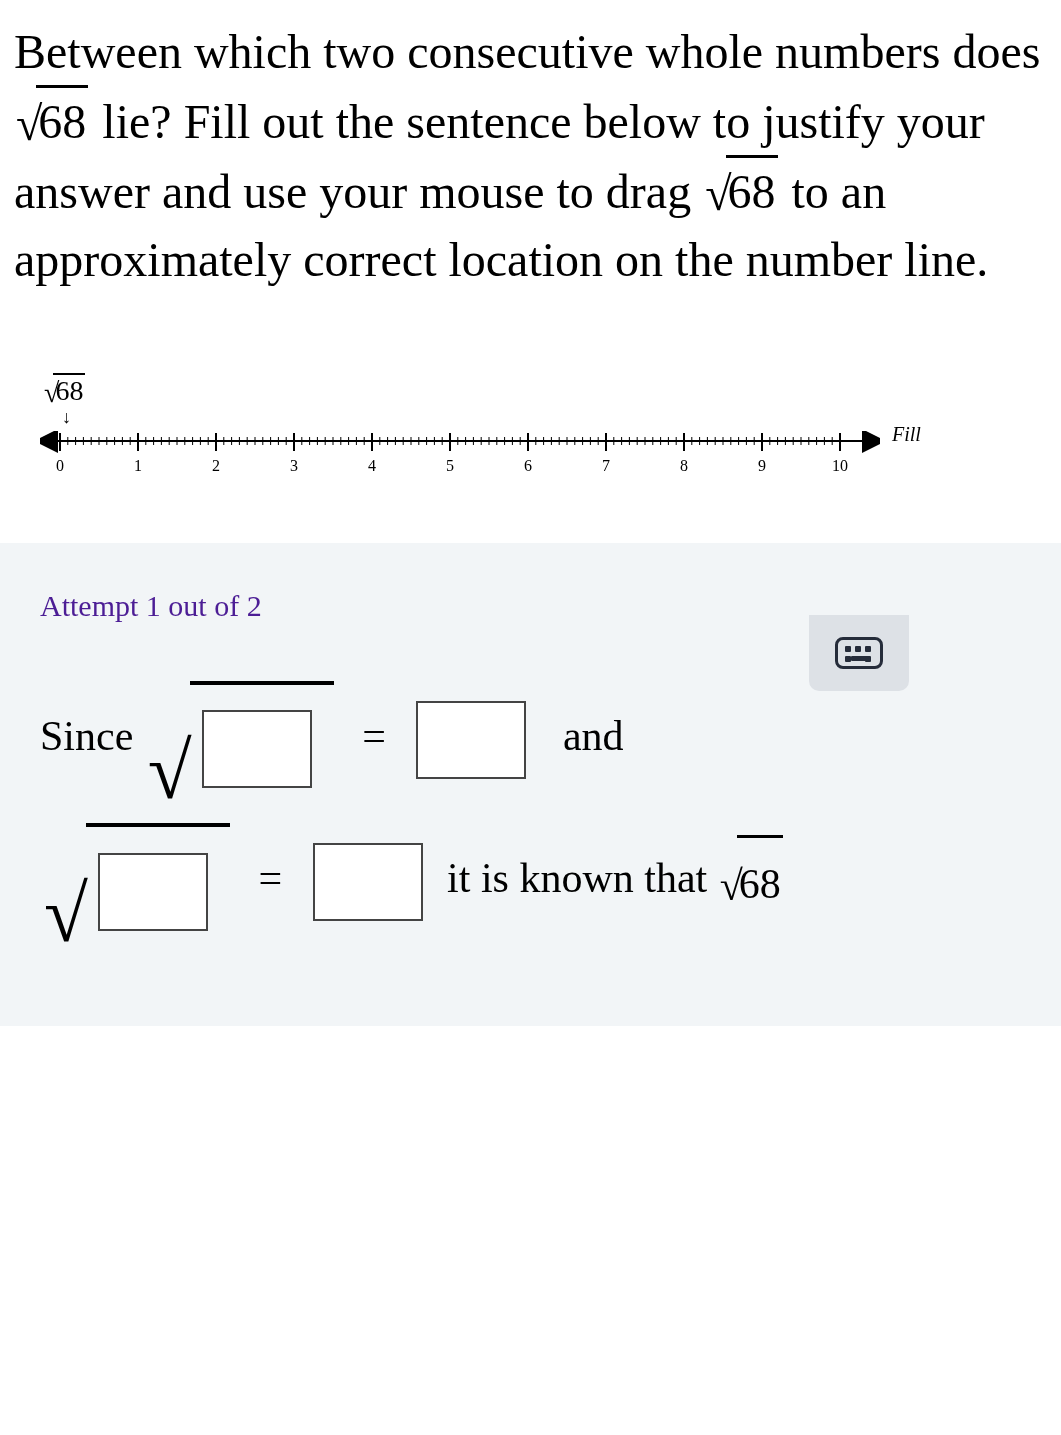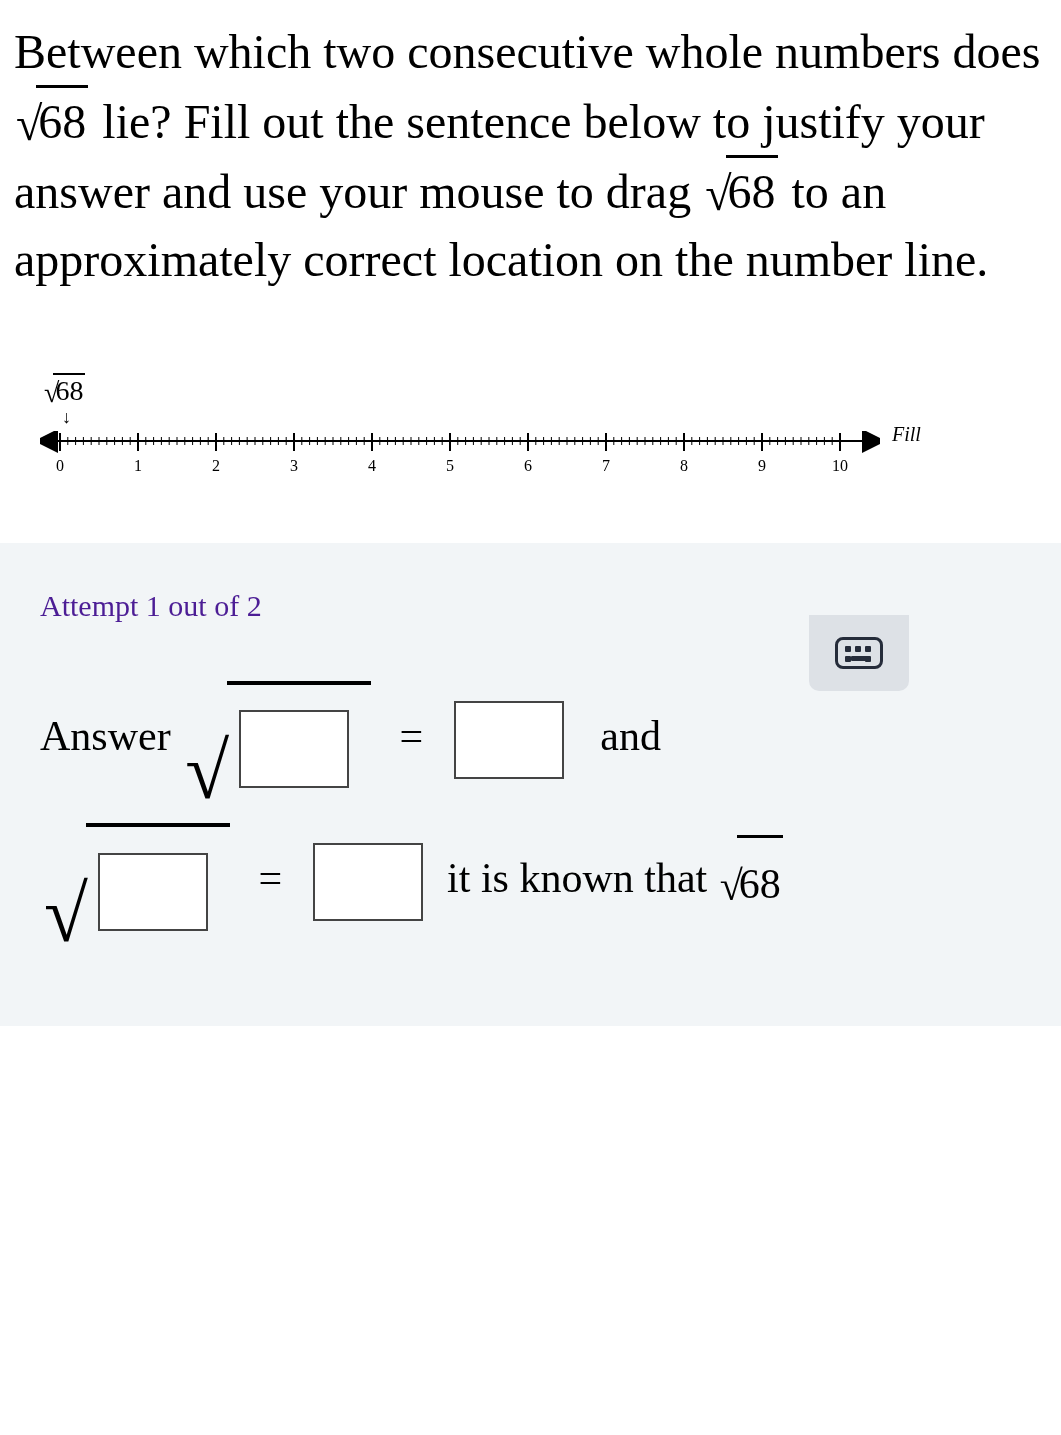--- a/index.html
+++ b/index.html
@@ -320,21 +320,21 @@
 <div class="answer-panel">
 
   <div class="vk-btn">
     <div class="kbd-icon"></div>
   </div>
 
   <div class="attempt">Attempt 1 out of 2</div>
 
   <div class="fillsent">
     <div class="line">
-      <span>Answer</span>
+      <span>Since</span>
       <span class="bigsqrt">
         <span class="bigrad">√</span>
         <span class="bigvinc"><span class="inputbox"></span></span>
       </span>
       <span class="eq">=</span>
       <span class="inputbox"></span>
       <span style="margin-left:20px">and</span>
     </div>
     <div class="line">
       <span class="bigsqrt">

